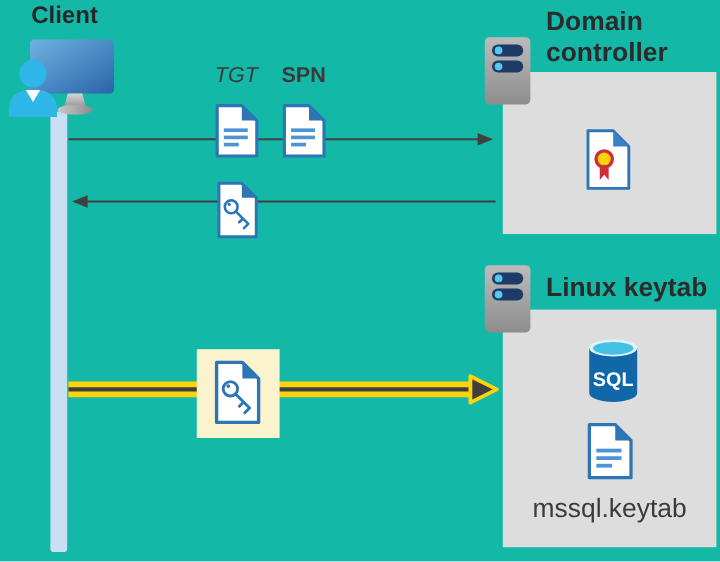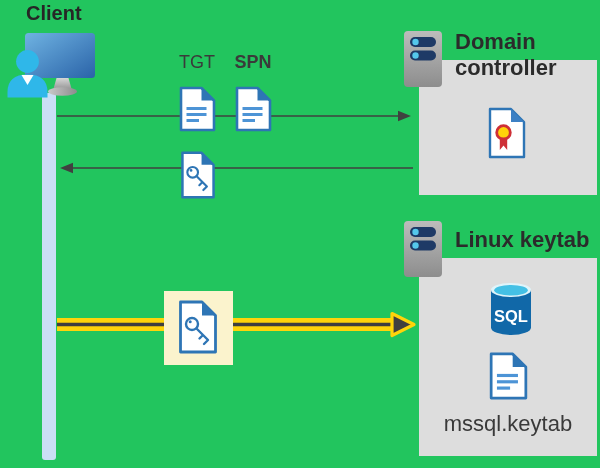--- a/index.html
+++ b/index.html
@@ -1,17 +1,17 @@
 <!DOCTYPE html>
 <html><head>
 <meta charset="utf-8">
 <style>
   html,body{margin:0;padding:0;background:#fff;}
   .canvas{
-    position:relative;width:600px;height:468px;background:#22c55e;overflow:hidden;
+    position:relative;width:600px;height:468px;background:#14b8a6;overflow:hidden;
     font-family:"Liberation Sans",sans-serif;
   }
   .abs{position:absolute;}
   .title-text{font-weight:bold;color:#262626;font-size:20px;line-height:24px;}
   .big-title{font-weight:bold;color:#2B2B2B;font-size:22px;line-height:26px;}
   .gray-box{background:#DDDDDD;}
   .small-label{font-size:18px;color:#3A3A3A;text-align:center;}
   .keytab-label{font-size:22px;color:#3A3A3A;text-align:center;}
   .timeline{background:#C9DFF6;border-radius:3px;}
   .highlight{background:#FBF3CD;}
@@ -65,21 +65,21 @@
     <rect x="25" y="5" width="70" height="45" rx="3.5" fill="url(#monGrad)"></rect>
     <polygon points="56.5,50 68.5,50 72,62.5 53,62.5" fill="url(#standGrad)"></polygon>
     <ellipse cx="62.5" cy="63.5" rx="14.5" ry="4.2" fill="url(#baseGrad)"></ellipse>
     <g>
       <circle cx="27.5" cy="33.5" r="11.4" fill="#2FB7E9"></circle>
       <path d="M7.5 69.5 V64 Q7.5 46.5 27.5 46.5 Q47.5 46.5 47.5 64 V69.5 Z" fill="#2FB7E9"></path>
       <polygon points="21.5,47 27.5,57 33.5,47" fill="#ffffff"></polygon>
     </g>
   </svg>
 
-  <div class="abs small-label" style="left:176px;top:52px;width:42px;">TGT</div>
+  <div class="abs small-label" style="left:176px;top:52px;width:42px;font-style:italic;">TGT</div>
   <div class="abs small-label" style="left:232px;top:52px;width:42px;font-weight:bold;">SPN</div>
 
   <svg class="abs" style="left:178px;top:86px;" width="39" height="46" viewBox="0 0 39 46">
     <path d="M3 2 H23.5 L36 14.5 V44 H3 Z" fill="#fff" stroke="#2E75B5" stroke-width="2.6" stroke-linejoin="round"></path>
     <path d="M23.5 2 V14.5 H36 Z" fill="#2E75B5"></path>
     <rect x="8.5" y="21" width="20" height="3" fill="#4D94D6"></rect>
     <rect x="8.5" y="27" width="20" height="3" fill="#4D94D6"></rect>
     <rect x="8.5" y="33" width="12.5" height="3" fill="#4D94D6"></rect>
   </svg>
 
@@ -118,21 +118,21 @@
           <stop offset="1" stop-color="#8D8D8D"></stop>
       </linearGradient>
     </defs>
     <rect x="1" y="1" width="38" height="56" rx="4" fill="url(#srvGradA)"></rect>
     <rect x="7" y="7" width="26" height="10" rx="5" fill="#1E3A66"></rect>
     <circle cx="12.5" cy="12" r="3.2" fill="#55C8EC"></circle>
     <rect x="7" y="20.5" width="26" height="10" rx="5" fill="#1E3A66"></rect>
     <circle cx="12.5" cy="25.5" r="3.2" fill="#55C8EC"></circle>
   </svg>
 
-  <div class="abs big-title" style="left:455px;top:5px;width:145px;margin-top:24px;">Domain controller</div>
+  <div class="abs big-title" style="left:455px;top:5px;width:145px;">Domain controller</div>
 
   <svg class="abs" style="left:487px;top:107px;" width="40" height="52" viewBox="0 0 40 52">
     <path d="M3 2 H24 L37 15 V50 H3 Z" fill="#fff" stroke="#2E75B5" stroke-width="2.4" stroke-linejoin="round"></path>
     <path d="M24 2 V15 H37 Z" fill="#3C80C4"></path>
     <circle cx="16.5" cy="25.5" r="6.8" fill="#FFD30A" stroke="#CE2F36" stroke-width="2.8"></circle>
     <path d="M12.8 30.5 V43 L16.5 38.6 L20.2 43 V30.5 Z" fill="#CE2F36"></path>
   </svg>
 
   <svg class="abs" style="left:403px;top:220px;" width="40" height="58" viewBox="0 0 40 58">
     <defs>

